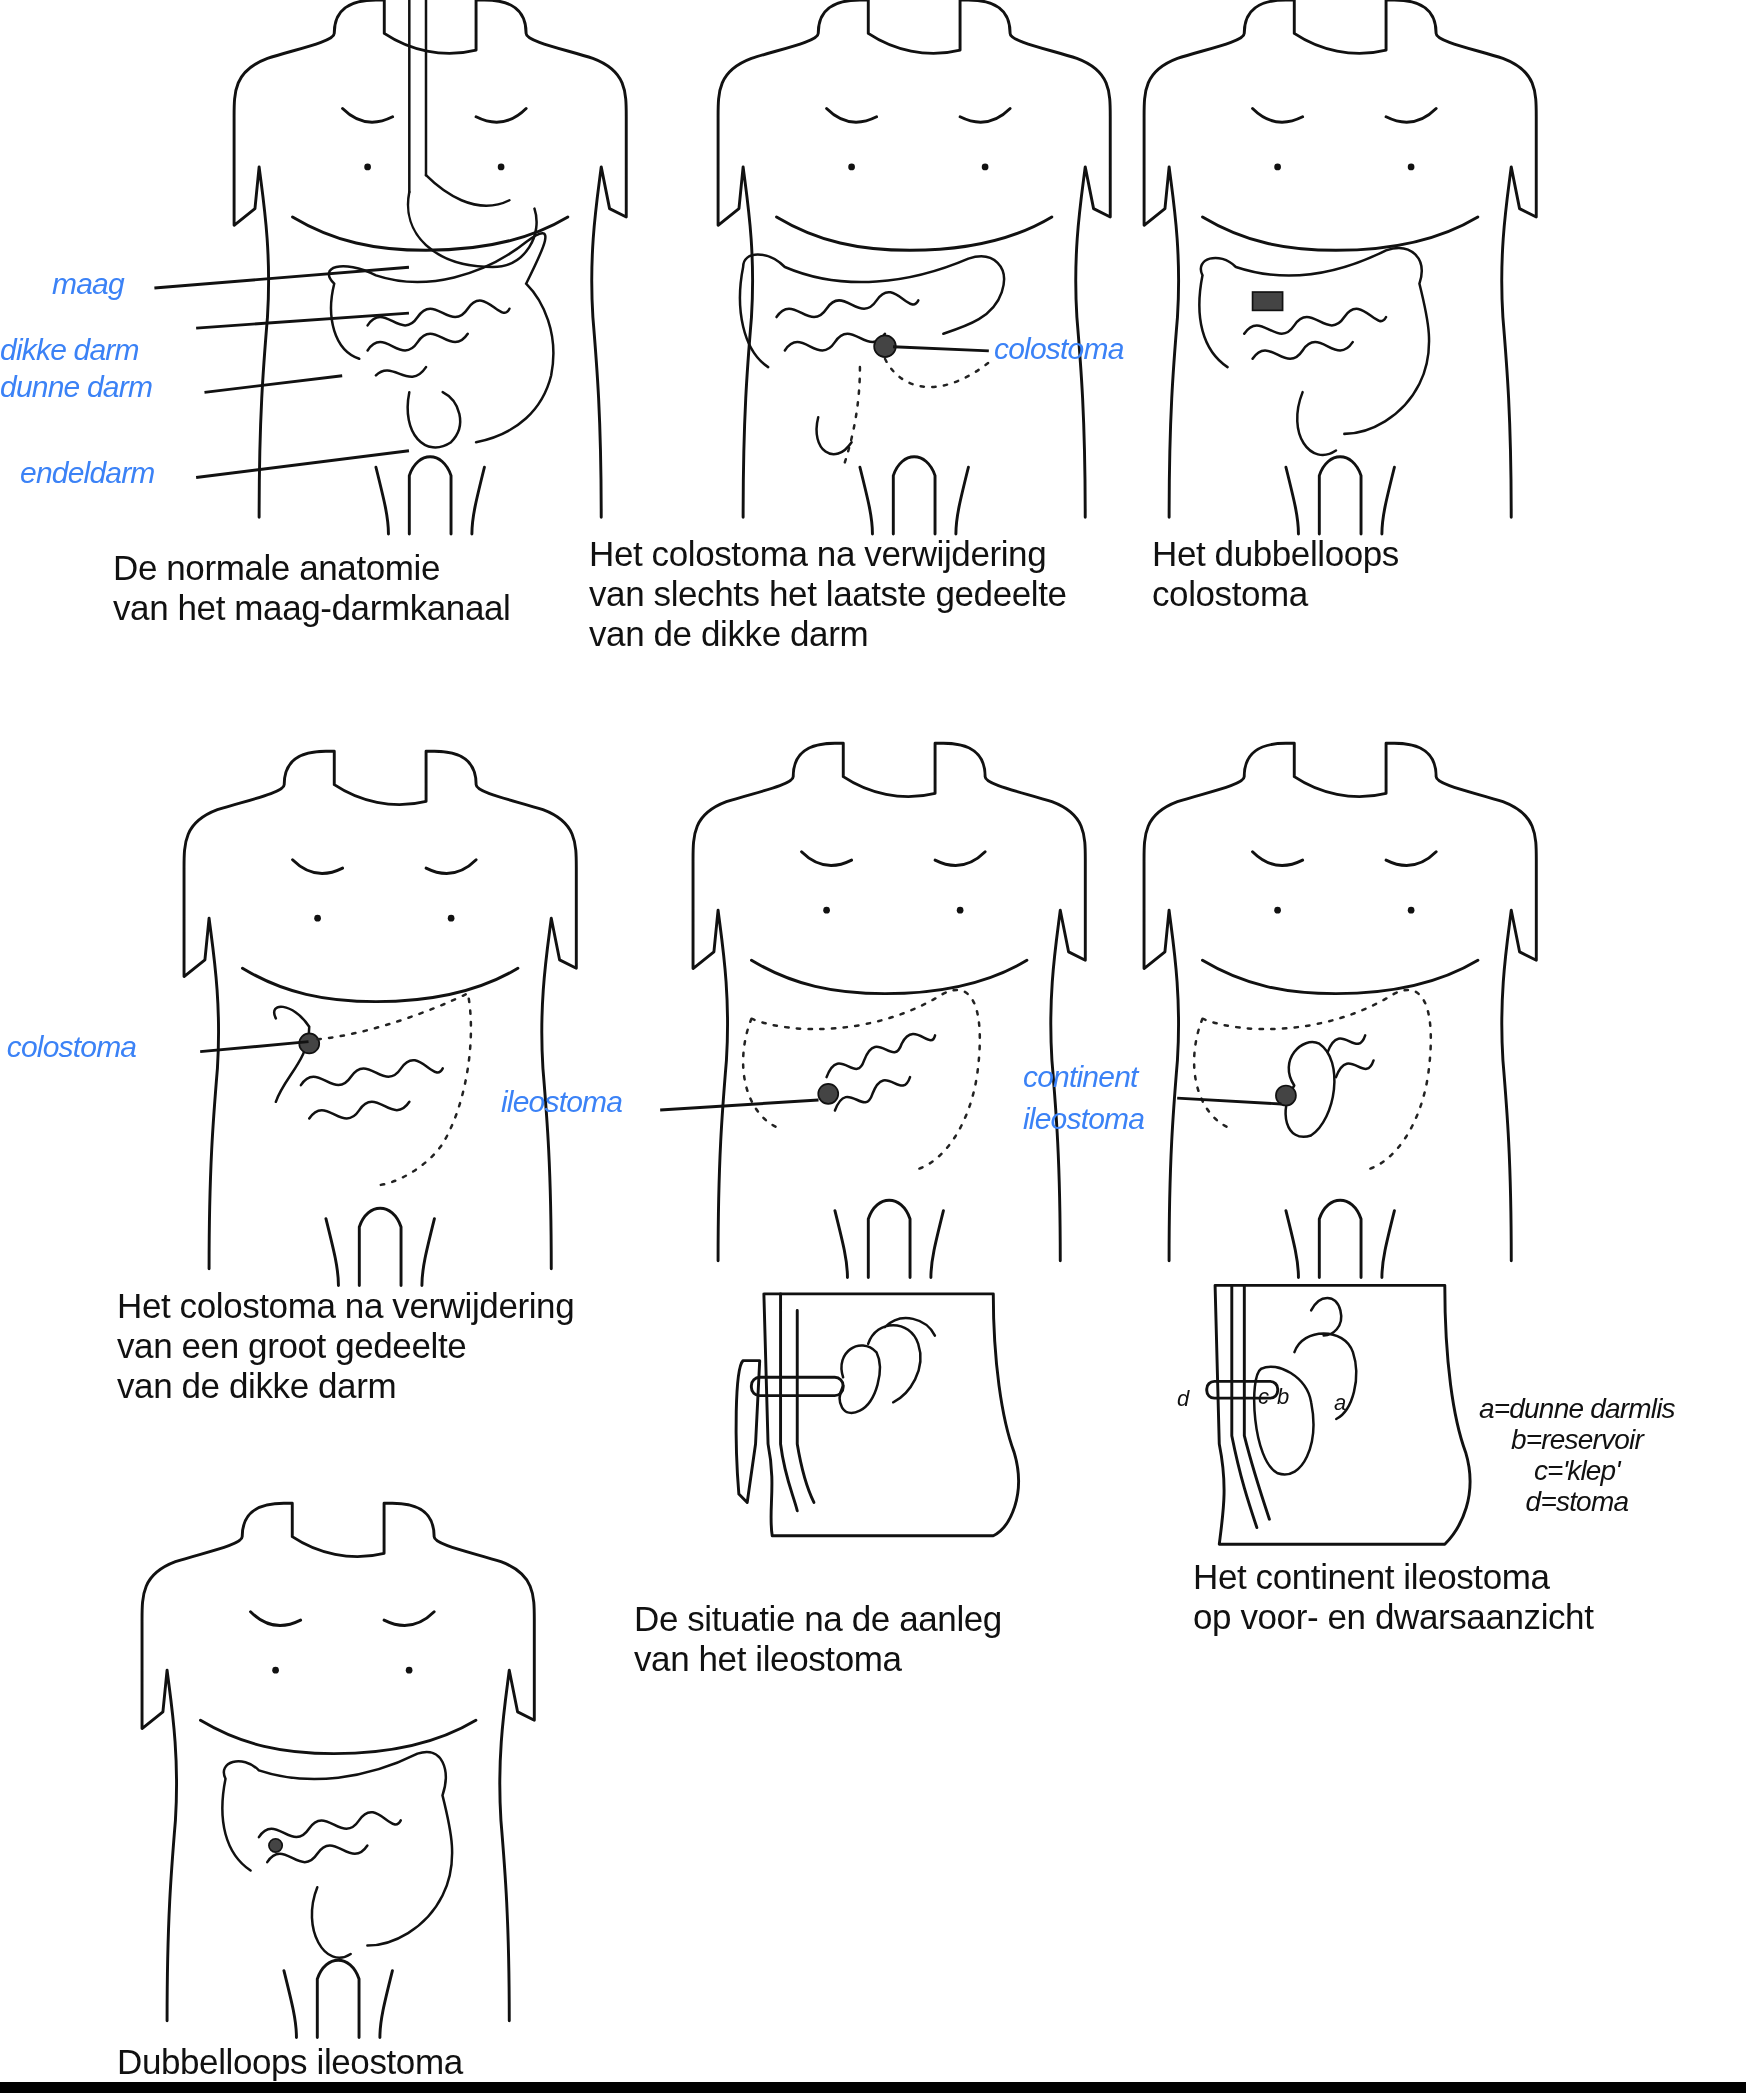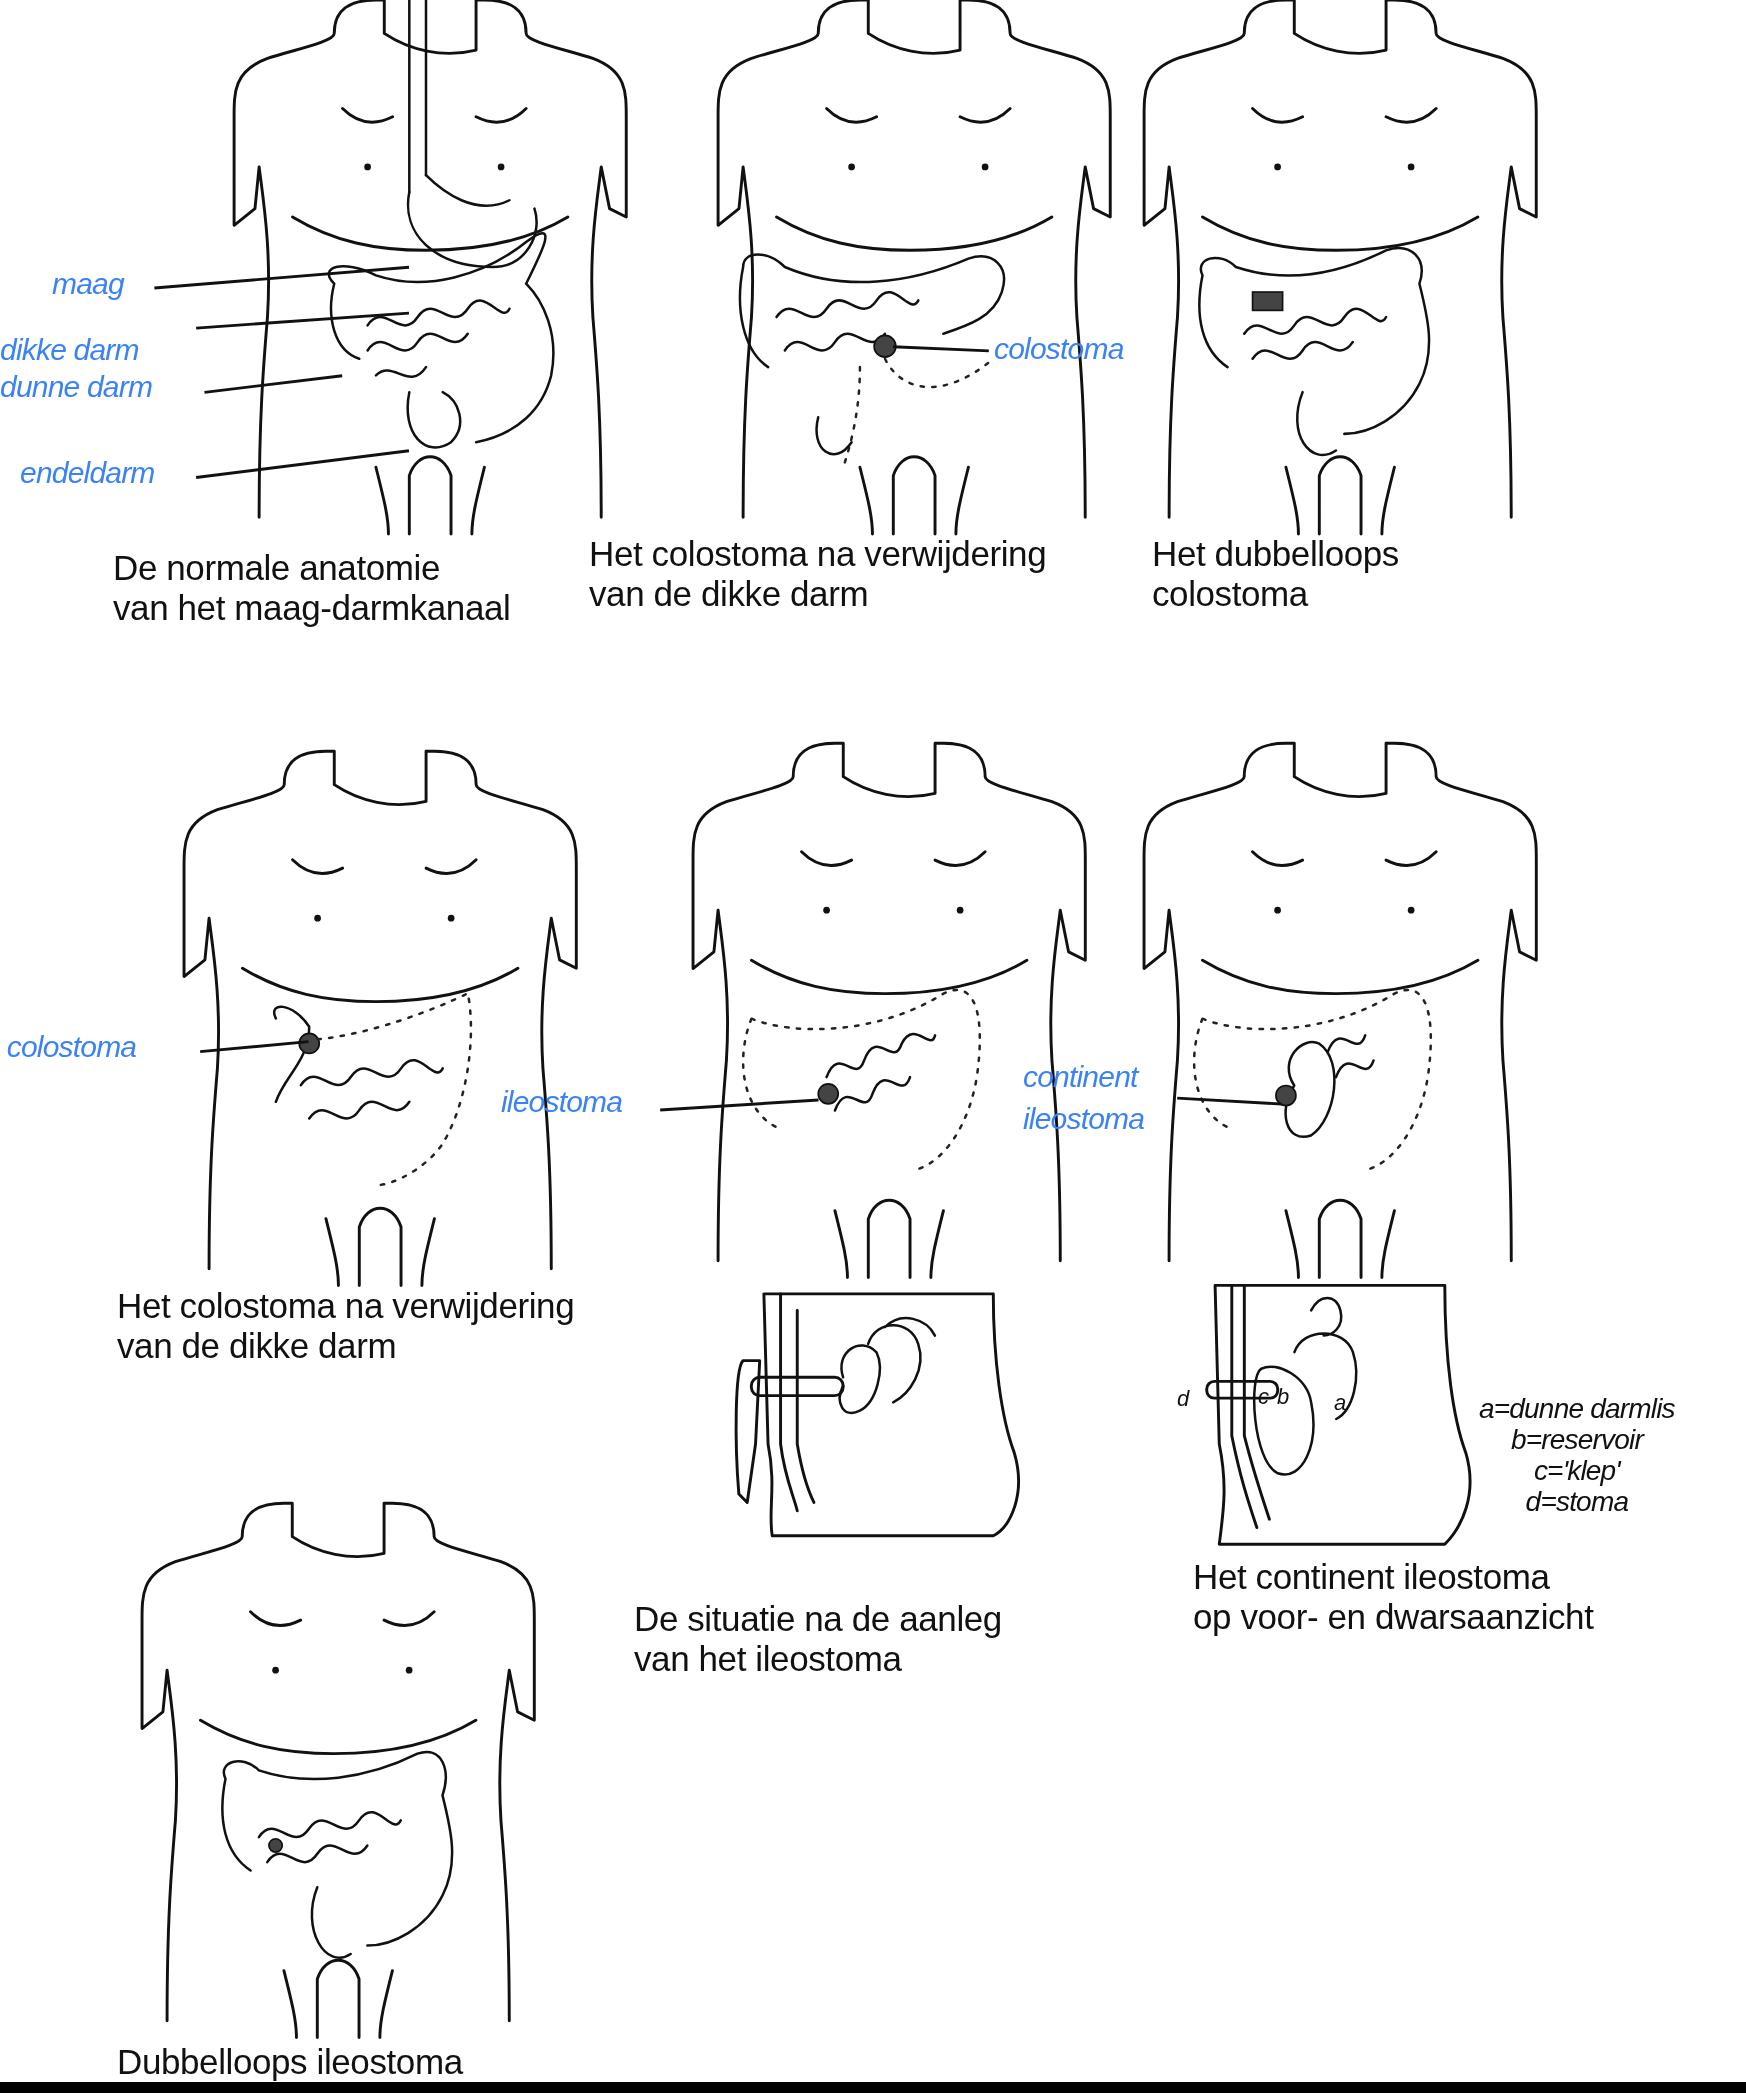--- a/index.html
+++ b/index.html
@@ -73,20 +73,21 @@
     <path class="dot" d="M230,430 C250,470 300,480 360,430 M200,440 C200,490 190,530 180,560"></path>
     <path class="gut" d="M150,500 C140,540 170,560 190,530"></path>
   </svg>
 </div>
 <svg class="fig" width="250" height="50" style="left:893px; top:330px;" viewBox="0 0 300 60">
   <line class="leader" x1="0" y1="20" x2="115" y2="25"></line>
 </svg>
 <div class="label" style="left:994px; top:334px;">colostoma</div>
 <div class="caption" style="left:589px; top:534px;">
   <span>Het colostoma na verwijdering</span>
+  <span>van slechts het laatste gedeelte</span>
   <span>van de dikke darm</span>
 </div>
 
 <div class="fig" style="left:1119px; top:0px;">
   <svg width="434" height="534" viewBox="0 0 520 640">
     <use href="#torso"></use>
     <path class="gut" d="M100,330 C90,310 120,300 140,320 C200,340 260,330 320,300 C350,290 370,310 360,340 C370,380 380,420 360,460 C340,500 300,520 270,520 M100,330 C90,380 100,420 130,440"></path>
     <rect class="stoma" x="160" y="350" width="36" height="22" fill="#555"></rect>
     <path class="gut" d="M150,400 c20,-30 40,20 60,-10 c20,-30 40,20 60,-10 c20,-30 40,20 50,0 M160,430 c20,-30 40,20 60,-10 c20,-30 40,20 60,-10"></path>
     <path class="gut" d="M220,470 C200,520 230,560 260,540"></path>
@@ -105,20 +106,21 @@
     <path class="dot" d="M190,345 C250,340 330,310 370,290 C380,340 370,420 340,470 C320,500 280,520 260,520"></path>
     <path class="gut" d="M170,400 c20,-30 40,20 60,-10 c20,-30 40,20 60,-10 c20,-30 40,20 50,0 M180,440 c20,-30 40,20 60,-10 c20,-30 40,20 60,-10"></path>
   </svg>
 </div>
 <svg class="fig" width="167" height="50" style="left:200px; top:1035px;" viewBox="0 0 200 60">
   <line class="leader" x1="0" y1="20" x2="130" y2="8"></line>
 </svg>
 <div class="label" style="left:6.7px; top:1032px;">colostoma</div>
 <div class="caption" style="left:117px; top:1286px;">
   <span>Het colostoma na verwijdering</span>
+  <span>van een groot gedeelte</span>
   <span>van de dikke darm</span>
 </div>
 
 <div class="fig" style="left:668px; top:743px;">
   <svg width="434" height="518" viewBox="0 0 520 620">
     <use href="#torso"></use>
     <path class="dot" d="M100,330 C150,350 250,350 330,300 C370,280 380,330 370,400 C360,460 330,500 300,510 M100,330 C80,380 90,440 130,460"></path>
     <path class="gut" d="M190,400 c15,-40 35,10 45,-20 c15,-40 35,10 45,-20 c15,-30 35,10 40,-10 M200,440 c15,-40 35,10 45,-20 c15,-40 35,10 45,-20"></path>
     <circle class="stoma" cx="192" cy="420" r="12"></circle>
   </svg>

